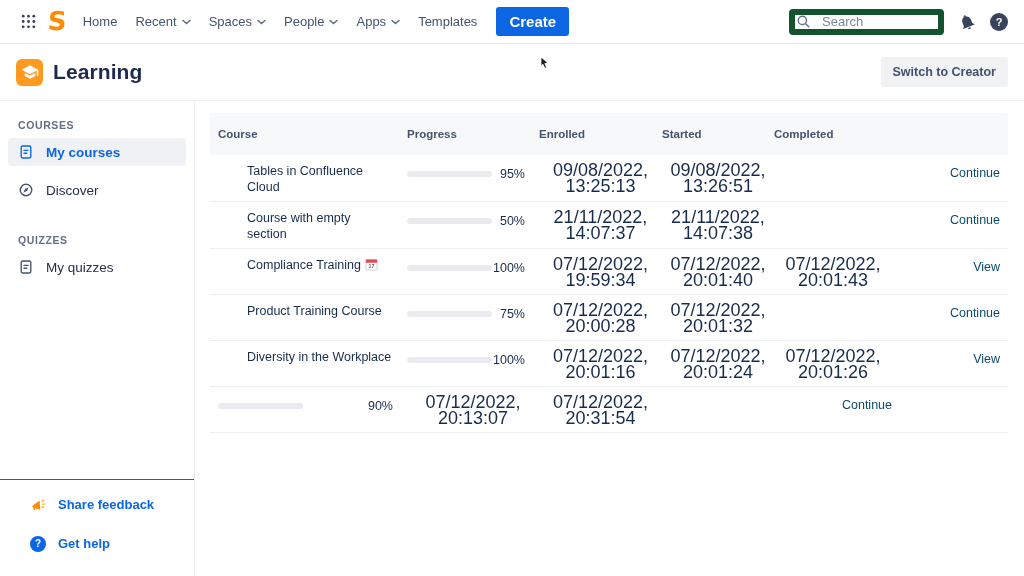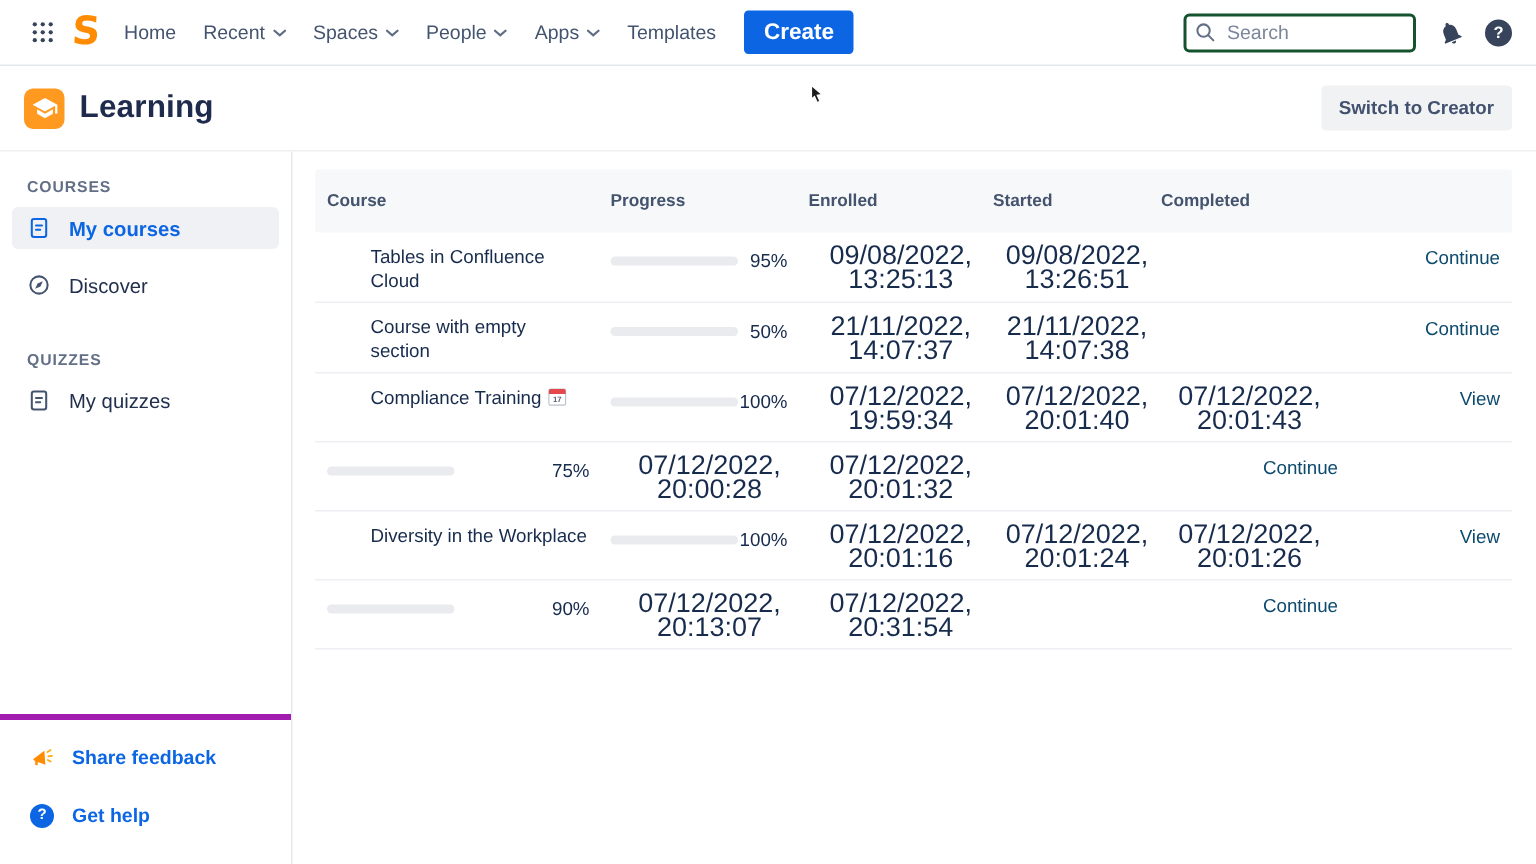--- a/index.html
+++ b/index.html
@@ -14,21 +14,21 @@
   .logo-s { font-size:26px; font-weight:800; color:#FF8B00; margin:0 8px 2px 6px;
     font-family:"DejaVu Sans", sans-serif; transform:skewX(-4deg); letter-spacing:-1px; }
   .navitems { display:flex; align-items:center; }
   .navitem { display:flex; align-items:center; gap:5px; padding:6px 9px; font-size:13px;
     font-weight:500; color:#44546F; cursor:pointer; border-radius:3px; }
   .btn-create { margin-left:10px; background:#0C66E4; color:#fff; border:none; border-radius:3px;
     font-size:15px; font-weight:600; padding:6px 13px; cursor:pointer;
     font-family:"Liberation Sans", sans-serif; }
   .topnav-right { margin-left:auto; display:flex; align-items:center; gap:14px; }
   .searchbox { position:relative; width:155px; }
-  .searchbox input { width:155px; height:26px; border:2px solid #14532d; border-radius:4px;
+  .searchbox input { width:155px; height:26px; border:6px solid #14532d; border-radius:4px;
     padding:0 11px 0 27px; font-size:13px; color:#737373; outline:none;
     font-family:"Liberation Sans", sans-serif; }
   .searchbox input::placeholder { color:#7A8699; }
   .searchbox svg { position:absolute; left:7px; top:5px; }
   .icon-btn { cursor:pointer; display:flex; align-items:center; }
   .help-badge { width:18px; height:18px; border-radius:50%; background:#37445C; color:#fff;
     font-size:11px; font-weight:700; display:flex; align-items:center; justify-content:center; }
 
   
   .band { height:57px; display:flex; align-items:center; padding:0 16px;
@@ -45,21 +45,21 @@
   .content { display:flex; height:475px; }
   .sidebar { width:195px; border-right:1px solid #E7E9EE; display:flex; flex-direction:column;
     padding-top:10px; }
   .side-section-label { padding:8px 18px 7px; font-size:10.5px; font-weight:700;
     letter-spacing:.6px; color:#626F86; }
   .side-item { display:flex; align-items:center; gap:12px; margin:0 8px 10px; padding:5px 10px;
     border-radius:4px; font-size:13.5px; font-weight:500; color:#22304D; cursor:pointer; height:28px; }
   .side-item.active { background:#F0F1F4; color:#0C66E4; font-weight:600; }
   .side-item .icn { display:flex; width:16px; }
   .side-gap { height:12px; }
-  .side-footer { margin-top:auto; border-top:4px solid #a21caf; padding:10px 2px 8px; }
+  .side-footer { margin-top:auto; border-top:1px solid #a21caf; padding:10px 12px 8px; }
   .side-footer .side-item { color:#0C66E4; font-weight:600; font-size:13px; height:29px; }
 
   
   .main { flex:1; padding:12px 16px 0 15px; }
   .trow { display:grid; grid-template-columns:189px 132px 123px 112px 118px 1fr; padding:0 8px; }
   .thead { background:#F7F8F9; height:42px; align-items:center; border-radius:2px; }
   .th { font-size:11.5px; font-weight:600; color:#44546F; }
   .drow { padding:7px 8px 6px; border-bottom:1px solid #EDEFF2; align-items:start; min-height:43px; }
   .cell-course { font-size:12.5px; line-height:16px; color:#172B4D; padding-right:14px; padding-top:1px;margin-left:29px; }
   .cell-course .emoji-icn { display:inline-block; vertical-align:-2px; margin-left:4px; }
@@ -291,20 +291,21 @@
           <span>20:01:40</span>
         </div>
       <div class="cell-date">
           <span>07/12/2022,</span>
           <span>20:01:43</span>
         </div>
       <div class="cell-action"><a>View</a></div>
     </div>
 
     <div class="trow drow">
+      <div class="cell-course"><span>Product Training Course</span></div>
       <div class="cell-progress">
         <span class="track"><span class="fill" style="width: 75%;"></span></span>
         <span class="pct">75%</span>
       </div>
       <div class="cell-date">
           <span>07/12/2022,</span>
           <span>20:00:28</span>
         </div>
       <div class="cell-date">
           <span>07/12/2022,</span>

